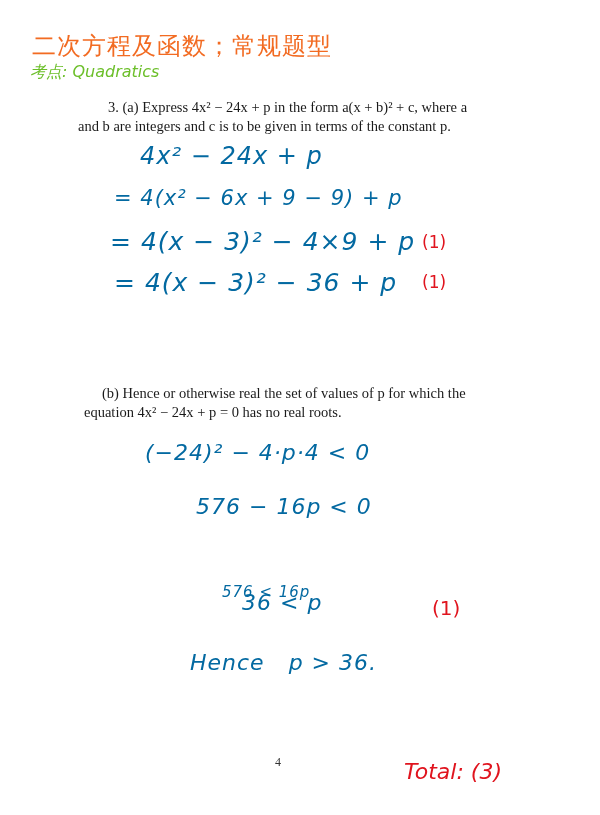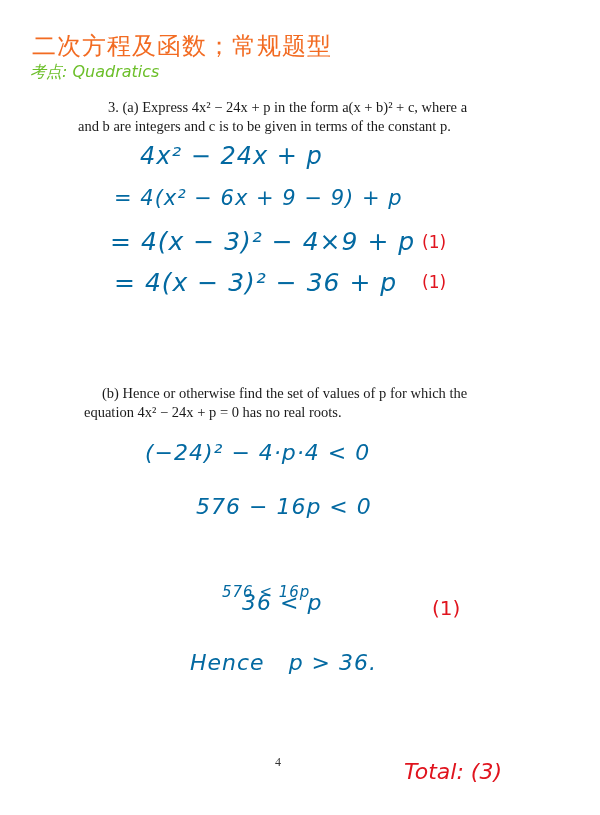--- a/index.html
+++ b/index.html
@@ -29,21 +29,21 @@
 
   <div class="abs hw" style="left:140px; top:142px; font-size:24px;">4x² − 24x + p</div>
   <div class="abs hw" style="left:104px; top:186px; font-size:21px;margin-left:10px;">= 4(x² − 6x + 9 − 9) + p</div>
   <div class="abs hw" style="left:110px; top:227px; font-size:25px;">= 4(x − 3)² − 4×9 + p</div>
   <div class="abs mark" style="left:422px; top:232px;">(1)</div>
   <div class="abs hw" style="left:114px; top:268px; font-size:25px;">= 4(x − 3)² − 36 + p</div>
   <div class="abs mark" style="left:422px; top:272px;">(1)</div>
 
   <div class="abs q" style="left:102px; top:384px;">
     <span>(b)</span>
-    <span>Hence or otherwise find the set of values of p for which the</span>
+    <span>Hence or otherwise real the set of values of p for which the</span>
   </div>
   <div class="abs q" style="left:84px; top:403px;">equation 4x² − 24x + p = 0 has no real roots.</div>
 
   <div class="abs hw" style="left:145px; top:440px; font-size:22px;">(−24)² − 4·p·4 &lt; 0</div>
   <div class="abs hw" style="left:196px; top:494px; font-size:22px;">576 − 16p &lt; 0</div>
   <div class="abs hw" style="left:222px; top:543px; font-size:15px;margin-top:40px;">576 &lt; 16p</div>
   <div class="abs hw" style="left:242px; top:590px; font-size:22px;">36 &lt; p</div>
   <div class="abs mark" style="left:432px; top:596px; font-size:20px;">(1)</div>
   <div class="abs hw" style="left:190px; top:650px; font-size:22px; white-space:pre;">Hence   p &gt; 36.</div>
 

